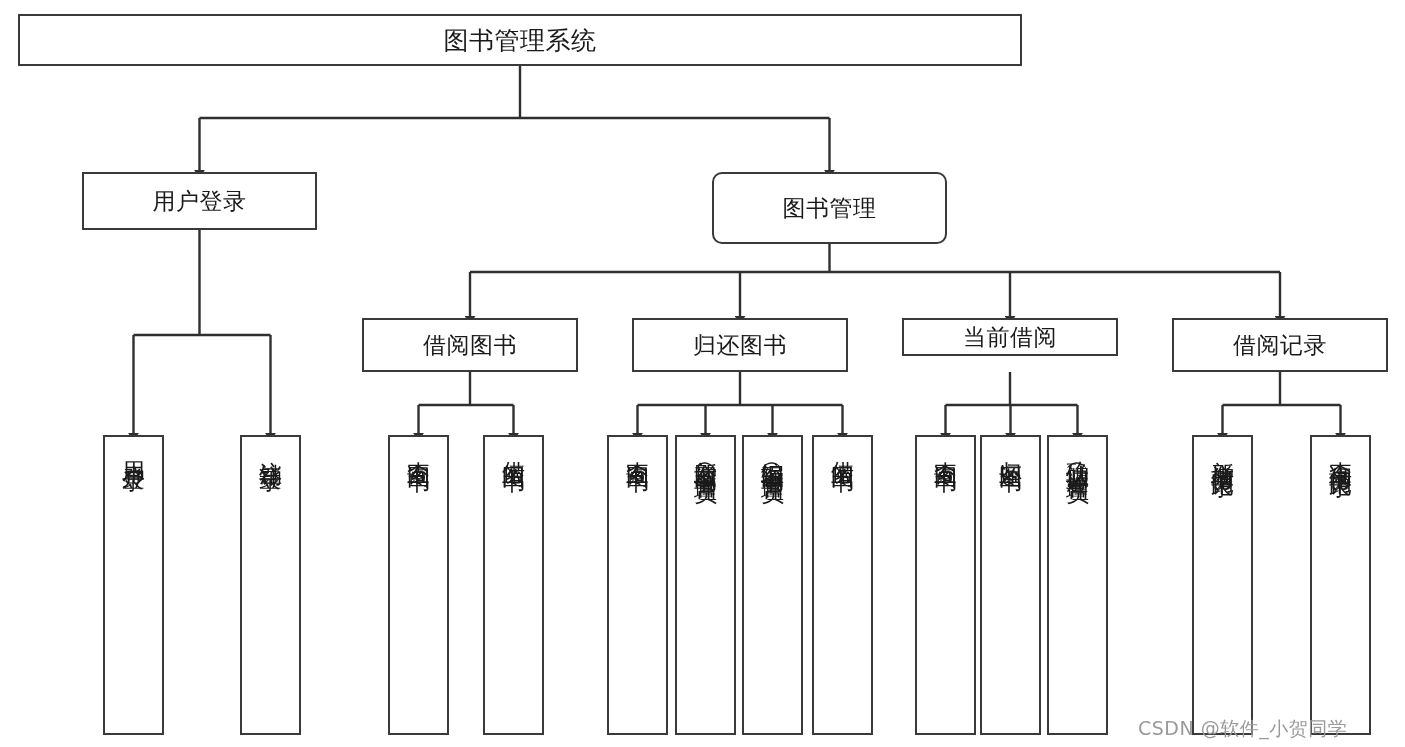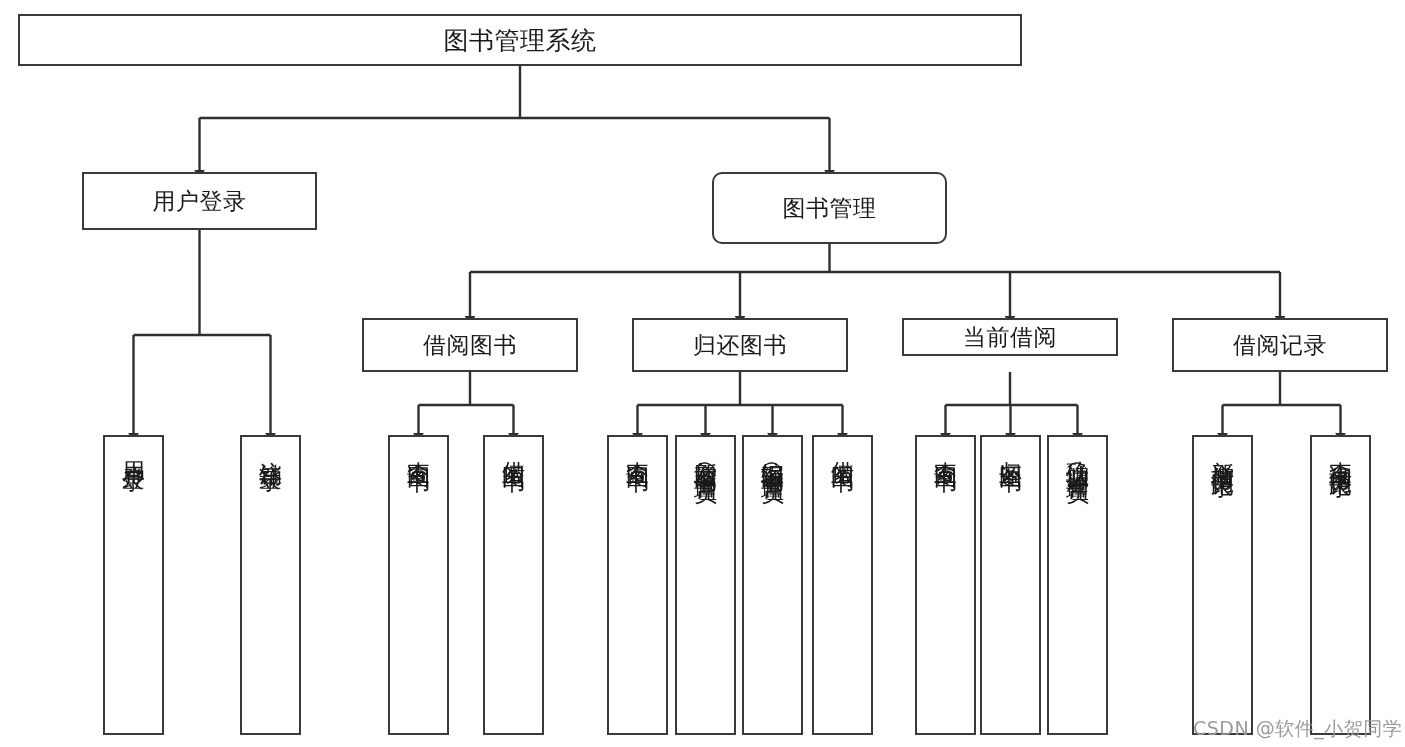--- a/index.html
+++ b/index.html
@@ -174,15 +174,15 @@
         <span class="node-label">确认归还（管理员）</span>
       </div>
       <div class="node vertical" style="left: 1192px; top: 435px; width: 61px; height: 300px;">
         <span class="node-label">新增借阅记录</span>
       </div>
       <div class="node vertical" style="left: 1310px; top: 435px; width: 61px; height: 300px;">
         <span class="node-label">查询借阅记录</span>
       </div>
     </div>
 
-  <div class="watermark" style="left: 1193px; top: 716px;">CSDN @软件_小贺同学</div>
+  <div class="watermark" style="left: 1138px; top: 716px;">CSDN @软件_小贺同学</div>
 
 </div>
 
 </body></html>

